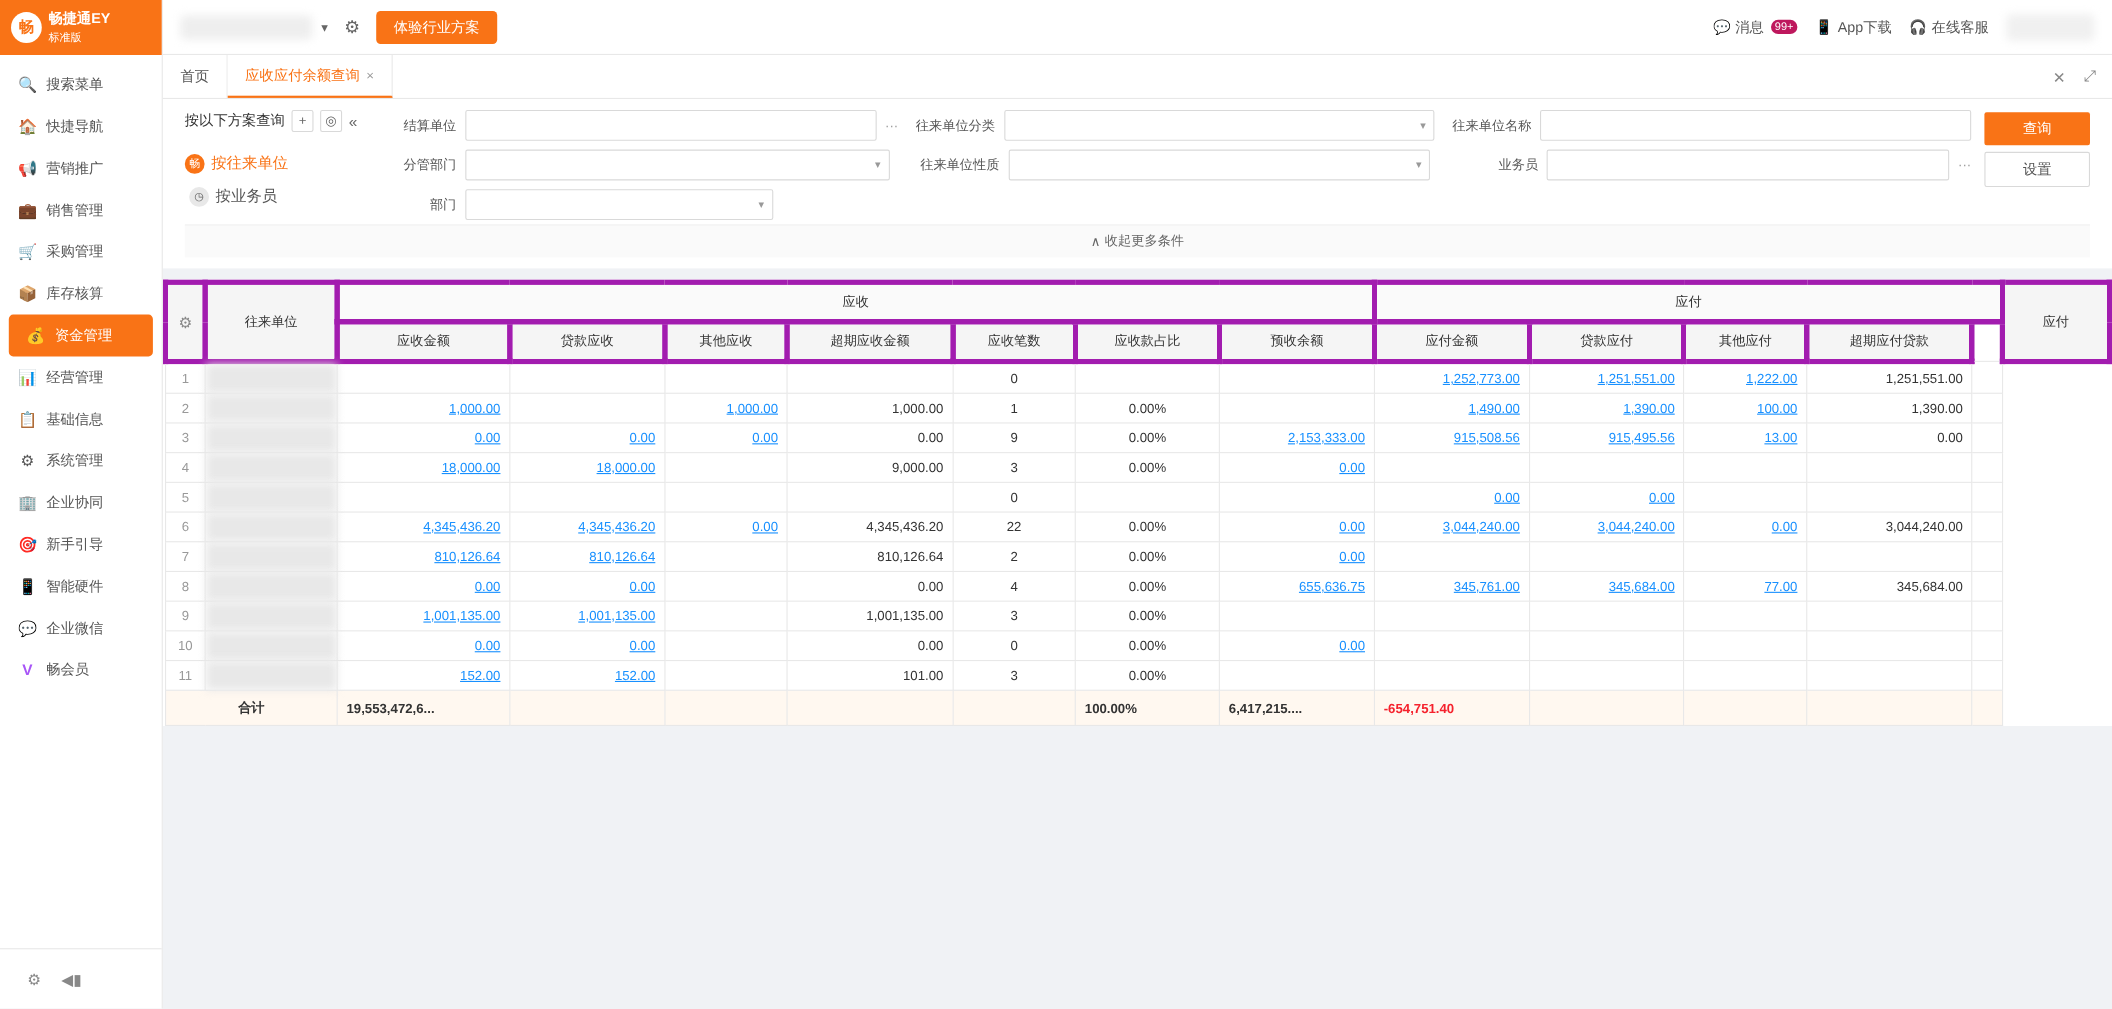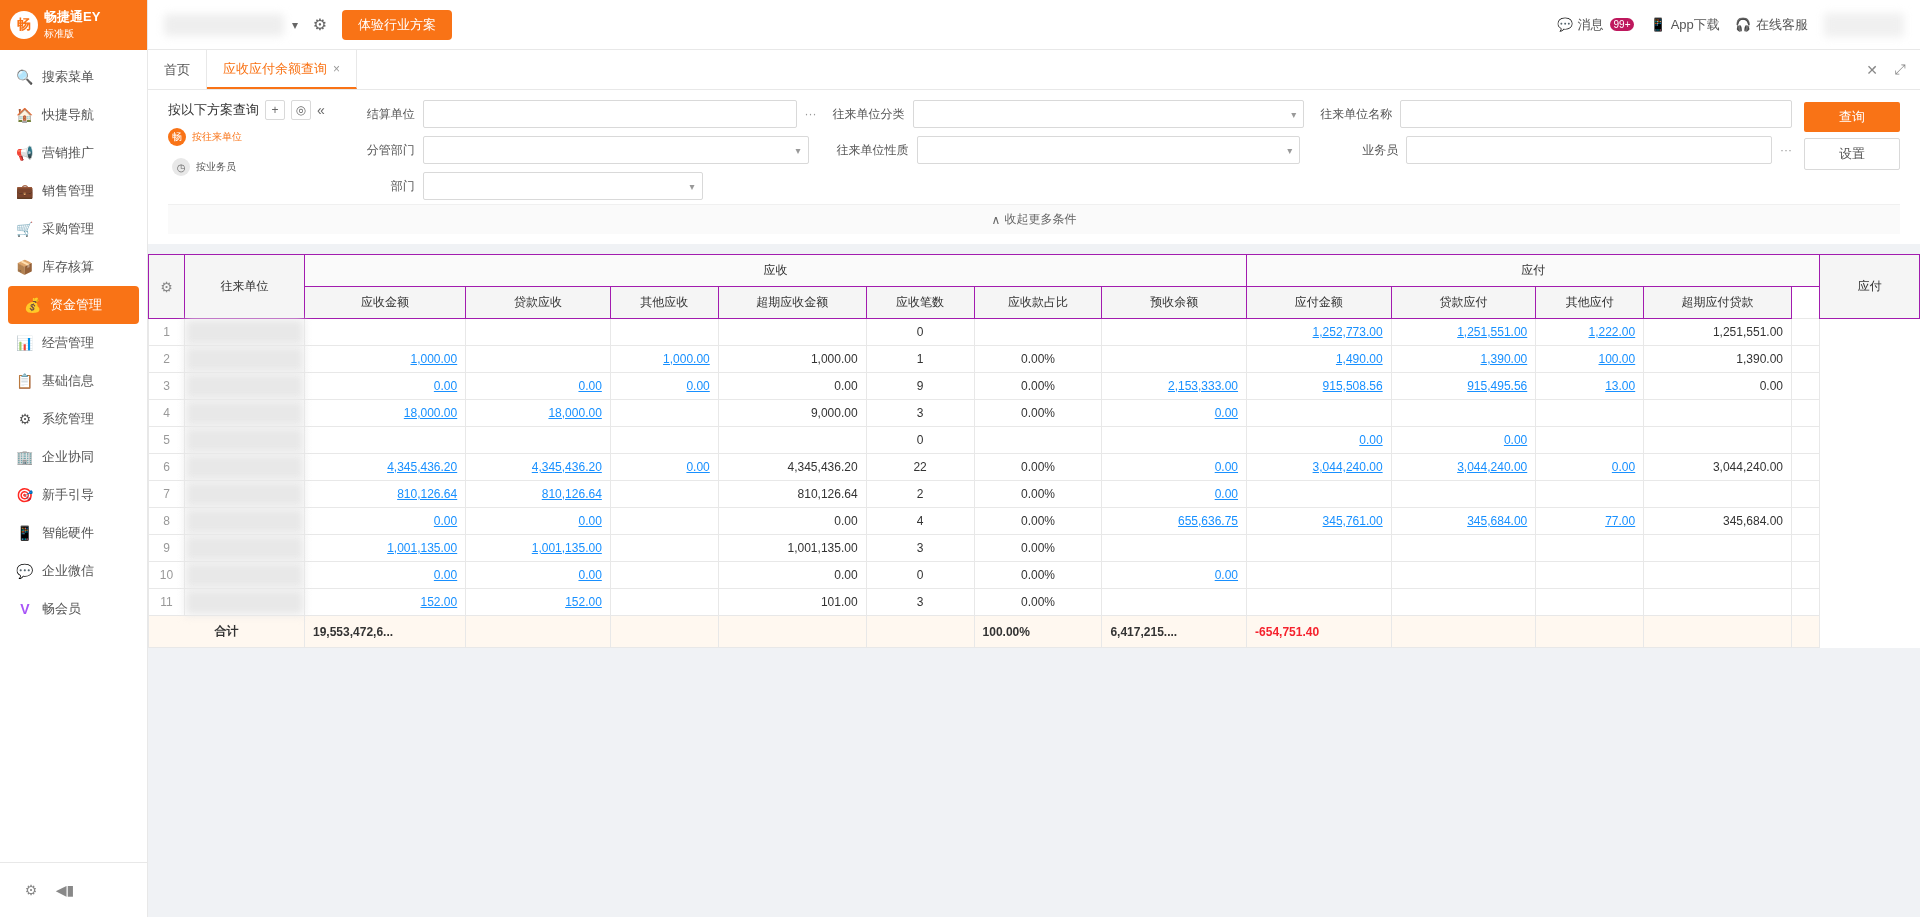--- a/index.html
+++ b/index.html
@@ -54,42 +54,42 @@
     .page-actions { display: flex; gap: 8px; }
     .action-btn { display: flex; align-items: center; gap: 4px; color: #f97316; cursor: pointer; font-size: 13px; background: none; border: none; }
     .search-add-btn { width: 20px; height: 20px; border: 1px solid #d9d9d9; border-radius: 2px; display: flex; align-items: center; justify-content: center; cursor: pointer; color: #666; font-size: 12px; }
     .search-icon-btn { width: 20px; height: 20px; border: 1px solid #d9d9d9; border-radius: 2px; display: flex; align-items: center; justify-content: center; cursor: pointer; color: #666; font-size: 12px; }
     .search-collapse-btn { cursor: pointer; color: #666; font-size: 14px; }
 
     
     .filter-option { display: flex; align-items: center; gap: 6px; margin: 4px 0; cursor: pointer; }
     .filter-option .option-icon { width: 18px; height: 18px; border-radius: 50%; background: #f97316; display: flex; align-items: center; justify-content: center; color: #fff; font-size: 10px; }
     .filter-option.secondary .option-icon { background: #e8e8e8; color: #666; }
-    .filter-option-text { color: #f97316; font-size: 10px; }
+    .filter-option-text { color: #f97316; font-size: 14px; }
     .filter-option.secondary .filter-option-text { color: #555; }
     .filter-row { display: flex; align-items: center; gap: 8px; }
     .filter-field-label { color: #555; font-size: 12px; white-space: nowrap; min-width: 70px; text-align: right; }
     .filter-input { flex: 1; height: 28px; border: 1px solid #d9d9d9; border-radius: 2px; padding: 0 8px; font-size: 12px; color: #333; background: #fff; outline: none; }
     .filter-select { flex: 1; height: 28px; border: 1px solid #d9d9d9; border-radius: 2px; padding: 0 8px; font-size: 12px; color: #333; background: #fff; appearance: none; outline: none; cursor: pointer; }
     .filter-select-wrap { flex: 1; position: relative; }
     .filter-select-wrap::after { content: '▾'; position: absolute; right: 8px; top: 50%; transform: translateY(-50%); color: #999; pointer-events: none; font-size: 10px; }
     .filter-dots { color: #999; cursor: pointer; }
 
     
     .collapse-row { text-align: center; padding: 6px 0; background: #fafafa; border-top: 1px solid #f0f0f0; display: flex; align-items: center; justify-content: center; gap: 4px; cursor: pointer; color: #666; font-size: 12px; }
 
     
     .query-btn { background: #f97316; color: #fff; border: none; padding: 6px 35px; border-radius: 2px; cursor: pointer; font-size: 13px; }
     .settings-btn { background: #fff; color: #555; border: 1px solid #d9d9d9; padding: 6px 14px; border-radius: 2px; cursor: pointer; font-size: 13px; }
 
     
     .table-container { background: #fff; margin: 10px 0 0 0; overflow: hidden; }
     .table-scroll { overflow-x: auto; overflow-y: auto; max-height: 460px; }
     table { width: 100%; border-collapse: collapse; font-size: 12px; min-width: 1500px; }
-    thead th { background: #f5f5f5; border: 1px solid #a21caf; padding: 7px 8px; text-align: center; white-space: nowrap; color: #333; font-weight: 500; position: sticky; top: 0; z-index: 2; }
+    thead th { background: #f5f5f5; border: 5px solid #a21caf; padding: 7px 8px; text-align: center; white-space: nowrap; color: #333; font-weight: 500; position: sticky; top: 0; z-index: 2; }
     thead th.group-header { background: #fafafa; }
     tbody td { border: 1px solid #e8e8e8; padding: 6px 8px; text-align: right; white-space: nowrap; color: #333; }
     tbody td.text-left { text-align: left; }
     tbody td.text-center { text-align: center; }
     .link-text { color: #1890ff; text-decoration: underline; cursor: pointer; }
     .blurred { filter: blur(4px); user-select: none; }
     .row-num { text-align: center; color: #999; }
     tfoot td { background: #fff8f0; border: 1px solid #e8e8e8; padding: 7px 8px; font-weight: bold; }
     tfoot td.text-center { text-align: center; }
 
@@ -226,21 +226,21 @@
       </div>
     </div>
 
     <div class="page-content">
 
 
       <div class="filter-section">
         <div style="display:flex;gap:20px;align-items:flex-start;">
 
           <div style="display:flex;flex-direction:column;gap:4px;min-width:130px;">
-            <div style="display:flex;align-items:center;gap:6px;margin-bottom:0;">
+            <div style="display:flex;align-items:center;gap:6px;margin-bottom:12px;">
               <span style="font-size:13px;color:#333;">按以下方案查询</span>
               <div class="search-add-btn">+</div>
               <div class="search-icon-btn">◎</div>
               <span class="search-collapse-btn">«</span>
             </div>
             <div class="filter-option">
               <div class="option-icon">畅</div>
               <span class="filter-option-text">按往来单位</span>
             </div>
             <div class="filter-option secondary" style="margin-left:4px;">

